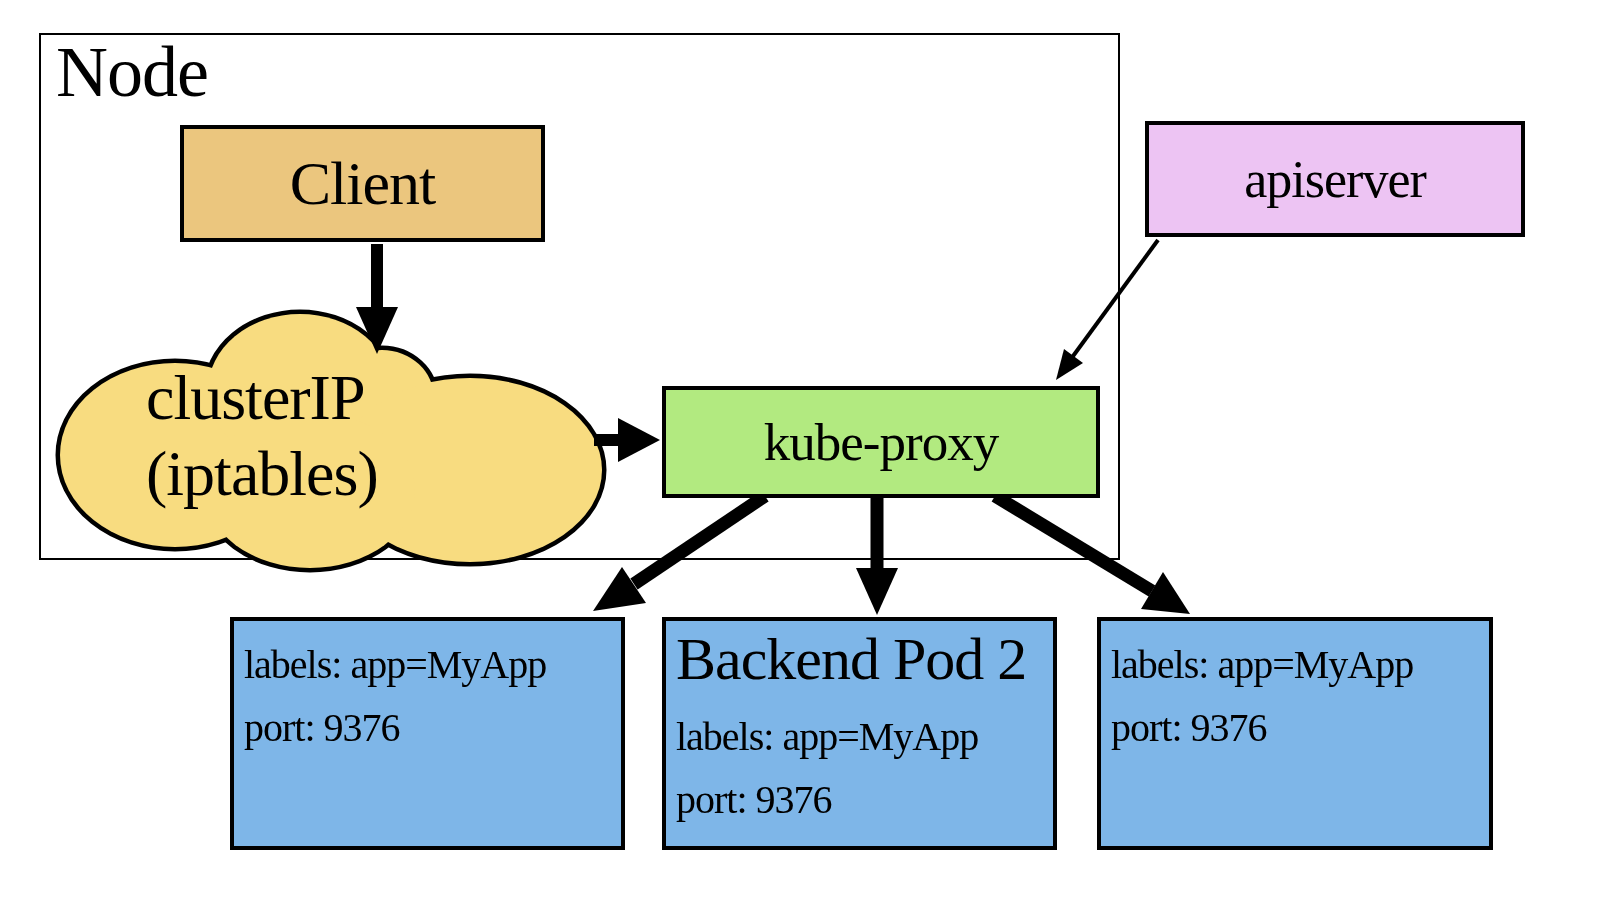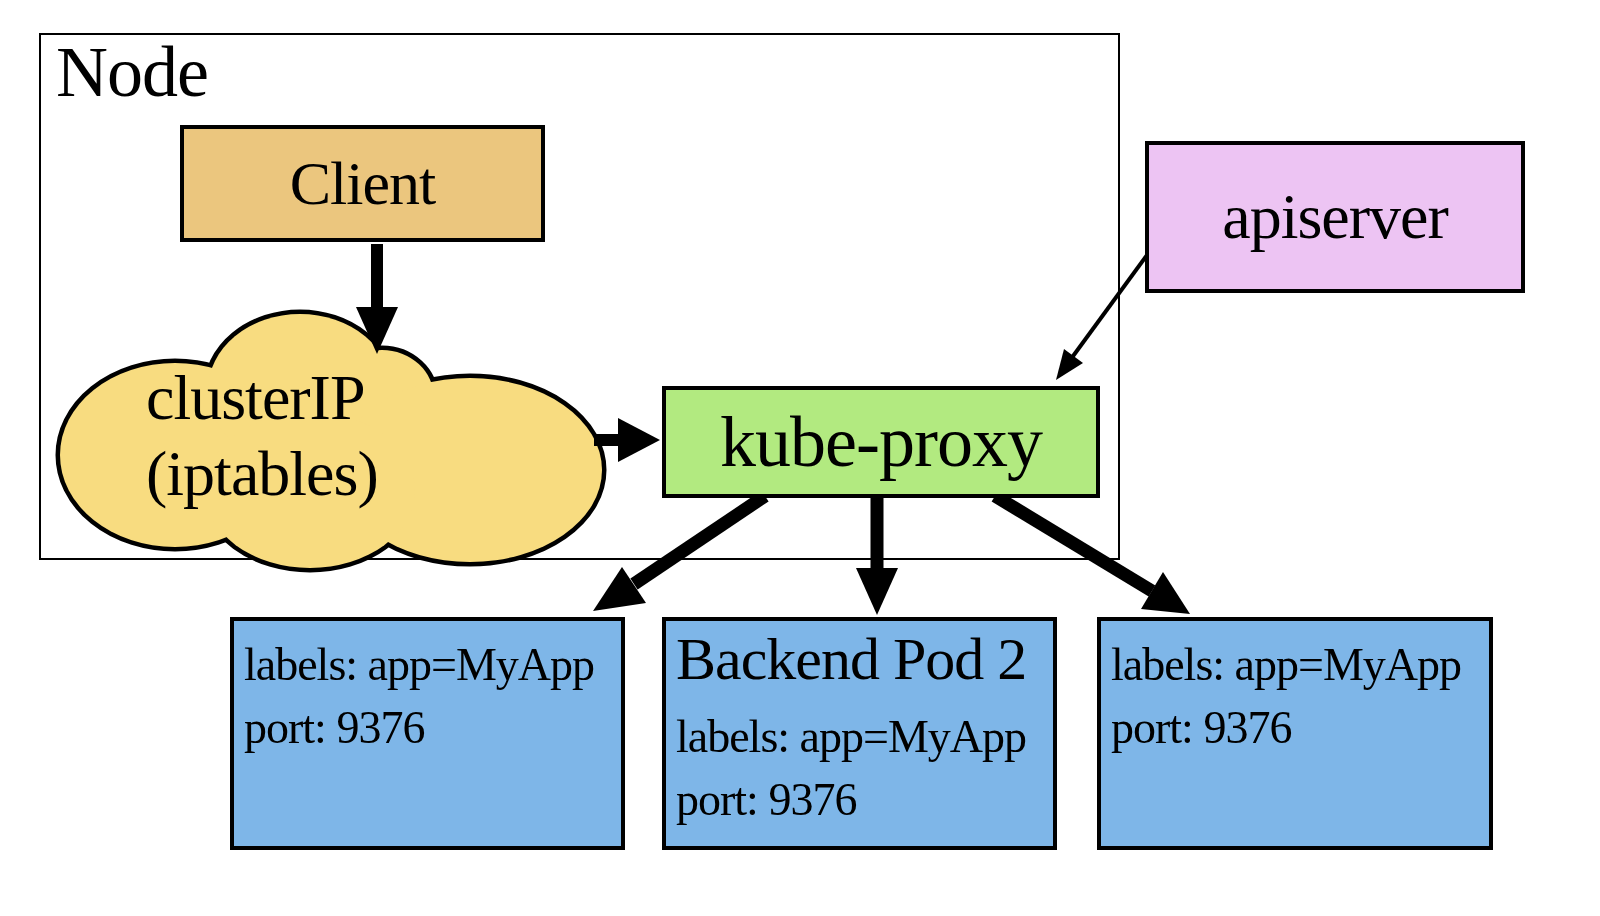--- a/index.html
+++ b/index.html
@@ -55,28 +55,27 @@
   .client-box {
     left: 180px; top: 125px;
     width: 365px; height: 117px;
     background: #ebc67e;
     font-size: 62px;
   }
   .kube-proxy-box {
     left: 662px; top: 386px;
     width: 438px; height: 112px;
     background: #b2ea80;
-    font-size: 72px;
+    font-size: 53px;
   }
   .apiserver-box {
     left: 1145px; top: 121px;
-    width: 380px; height: 152px;
+    width: 380px; height: 116px;
     background: #edc4f3;
-    font-size: 64px;
-    margin-top: 20px;
+    font-size: 52px;
   }
 
   
   .cloud-text {
     left: 146px; top: 360px;
     z-index: 2;
     font-size: 64px;
     line-height: 76px;
     letter-spacing: -1px;
     white-space: nowrap;
@@ -96,21 +95,21 @@
   }
   .pod-1 { left: 230px; }
   .pod-2 { left: 662px; }
   .pod-3 { left: 1097px; width: 396px; }
   .pod-title {
     font-size: 60px;
     line-height: 72px;
     white-space: nowrap;
   }
   .pod-line {
-    font-size: 46px;
+    font-size: 40px;
     line-height: 63px;
     white-space: nowrap;
   }
   .pod-line.first { margin-top: 10px; }
 </style>
 </head>
 <body>
 
 <div class="stage">
 

